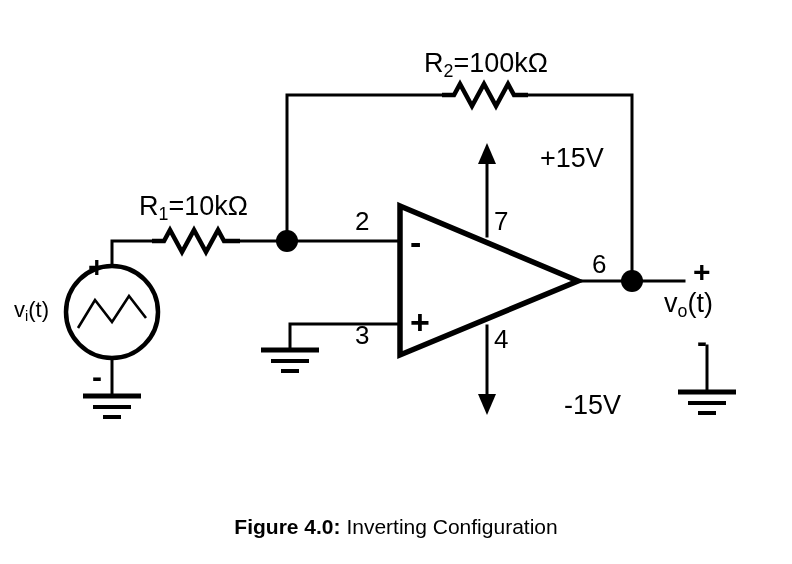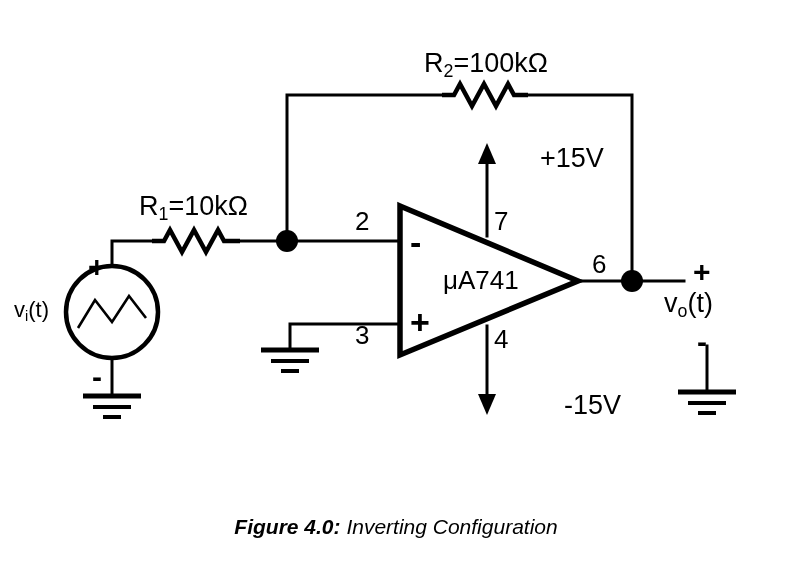--- a/index.html
+++ b/index.html
@@ -113,21 +113,20 @@
 
   #caption {
     position: absolute;
     left: 0;
     top: 515px;
     width: 792px;
     text-align: center;
     font-size: 21px;
     color: #000000;
     font-family: "Liberation Sans", sans-serif;
-    font-style: italic;
   }
   #caption .cap-bold {
     font-weight: bold;
   }
 </style>
 </head>
 <body>
 
 <div id="figure-root">
 
@@ -173,21 +172,20 @@
     <line class="wire" x1="112" y1="358" x2="112" y2="395"></line>
     <line class="gnd-bar" x1="83" y1="396" x2="141" y2="396" stroke-width="5"></line>
     <line class="gnd-bar" x1="93" y1="407" x2="131" y2="407" stroke-width="4"></line>
     <line class="gnd-bar" x1="103" y1="417" x2="121" y2="417" stroke-width="4"></line>
   </svg>
 
   <div class="lbl serif" id="lbl-r1"><span>R</span><sub>1</sub><span>=10kΩ</span></div>
 
   <div class="lbl serif" id="lbl-r2"><span>R</span><sub>2</sub><span>=100kΩ</span></div>
 
-  <div class="lbl serif" id="lbl-opamp">μA741</div>
 
   <div class="lbl sans" id="lbl-inv-sign">-</div>
   <div class="lbl sans" id="lbl-non-inv-sign">+</div>
 
   <div class="lbl serif" id="lbl-pin2">2</div>
   <div class="lbl serif" id="lbl-pin3">3</div>
   <div class="lbl serif" id="lbl-pin7">7</div>
   <div class="lbl serif" id="lbl-pin4">4</div>
   <div class="lbl serif" id="lbl-pin6">6</div>
 

